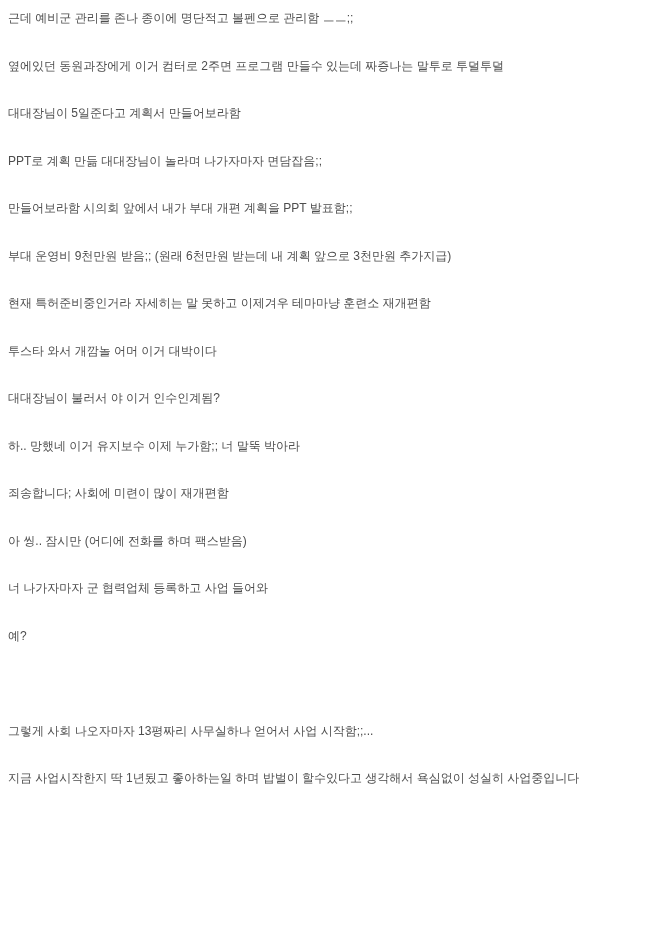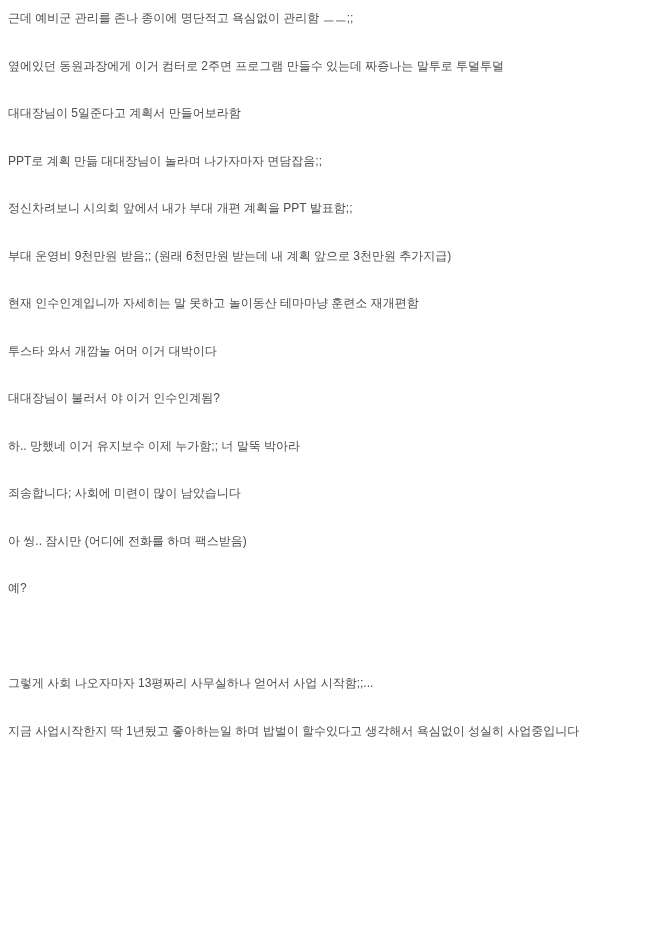--- a/index.html
+++ b/index.html
@@ -25,29 +25,30 @@
     letter-spacing: 0;
   }
   .paragraph-gap {
     height: 47.5px;
   }
 </style>
 </head>
 <body>
 
 <div class="post-body">
-  <p class="post-line">근데 예비군 관리를 존나 종이에 명단적고 욕심없이 관리함 ㅡㅡ;;</p>
+  <p class="post-line">근데 예비군 관리를 존나 종이에 명단적고 볼펜으로 관리함 ㅡㅡ;;</p>
   <p class="post-line">옆에있던 동원과장에게 이거 컴터로 2주면 프로그램 만들수 있는데 짜증나는 말투로 투덜투덜</p>
   <p class="post-line">대대장님이 5일준다고 계획서 만들어보라함</p>
   <p class="post-line">PPT로 계획 만듦 대대장님이 놀라며 나가자마자 면담잡음;;</p>
-  <p class="post-line">정신차려보니 시의회 앞에서 내가 부대 개편 계획을 PPT 발표함;;</p>
+  <p class="post-line">만들어보라함 시의회 앞에서 내가 부대 개편 계획을 PPT 발표함;;</p>
   <p class="post-line">부대 운영비 9천만원 받음;; (원래 6천만원 받는데 내 계획 앞으로 3천만원 추가지급)</p>
-  <p class="post-line">현재 인수인계입니까 자세히는 말 못하고 놀이동산 테마마냥 훈련소 재개편함</p>
+  <p class="post-line">현재 특허준비중인거라 자세히는 말 못하고 이제겨우 테마마냥 훈련소 재개편함</p>
   <p class="post-line">투스타 와서 개깜놀 어머 이거 대박이다</p>
   <p class="post-line">대대장님이 불러서 야 이거 인수인계됨?</p>
   <p class="post-line">하.. 망했네 이거 유지보수 이제 누가함;; 너 말뚝 박아라</p>
-  <p class="post-line">죄송합니다; 사회에 미련이 많이 남았습니다</p>
+  <p class="post-line">죄송합니다; 사회에 미련이 많이 재개편함</p>
   <p class="post-line">아 씽.. 잠시만 (어디에 전화를 하며 팩스받음)</p>
+  <p class="post-line">너 나가자마자 군 협력업체 등록하고 사업 들어와</p>
   <p class="post-line">예?</p>
   <div class="paragraph-gap"></div>
   <p class="post-line">그렇게 사회 나오자마자 13평짜리 사무실하나 얻어서 사업 시작함;;...</p>
   <p class="post-line">지금 사업시작한지 딱 1년됬고 좋아하는일 하며 밥벌이 할수있다고 생각해서 욕심없이 성실히 사업중입니다</p>
 </div>
 
 </body></html>

